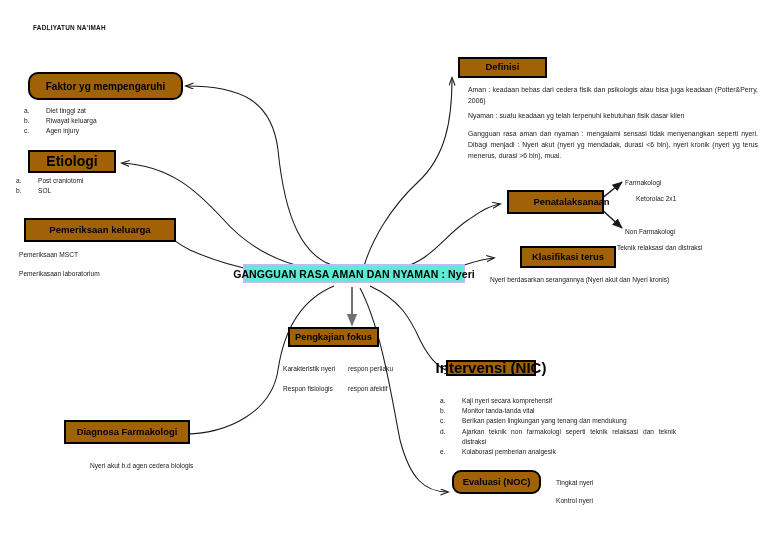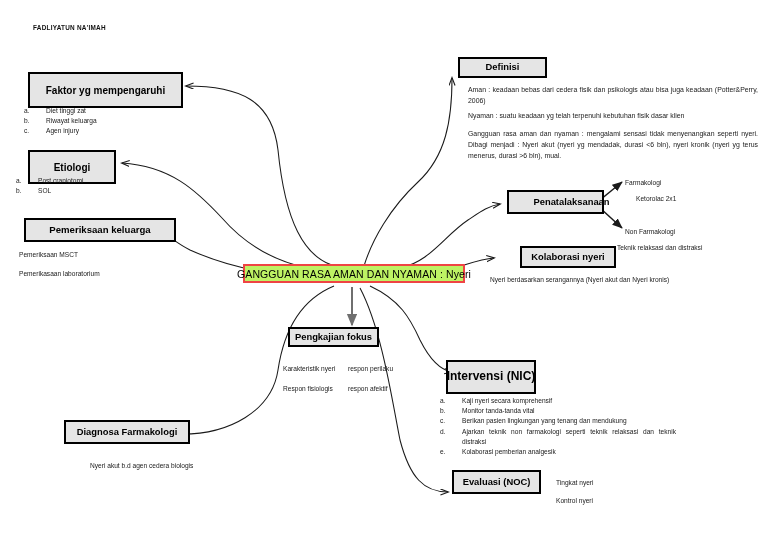--- a/index.html
+++ b/index.html
@@ -12,35 +12,35 @@
   #canvas { position: relative; width: 768px; height: 543px; background:#fff; }
 
   svg.arrows {
     position: absolute; left:0; top:0; width:768px; height:543px;
     pointer-events: none; z-index: 1;
   }
 
   .node { position: absolute; z-index: 3; }
 
   .box {
-    background:#e5e5e5;
+    background:#a16207;
     border: 2px solid #000;
     display:flex; align-items:center; justify-content:center;
     font-weight: bold;
     color:#000;
     text-align:center;
     line-height:1.1;
     white-space: nowrap;
   }
 
   .center-box {
-    background:#bef264;
-    border: 2px solid #ef4444;
+    background:#5eead4;
+    border: 2px solid #c4b5fd;
     display:flex; align-items:center; justify-content:center;
-    font-weight:normal; font-size:10.5px; color:#000;
+    font-weight:bold; font-size:10.5px; color:#000;
     letter-spacing: .1px;
     white-space: nowrap;
   }
 
   .txt { position:absolute; color:#1a1a1a; z-index:3; }
   .small { font-size:6.6px; line-height:1.55; }
   .small2 { font-size:6.9px; line-height:1.6; }
 
   ol.alpha { list-style:none; }
   ol.alpha li { display:flex; gap:0; }
@@ -104,39 +104,39 @@
       <path d="M 600,200 L 622,182" marker-end="url(#ahf)"></path>
       <path d="M 600,208 L 622,228" marker-end="url(#ahf)"></path>
     </g>
   </svg>
 
   <div class="node" style="left:243px; top:264px;">
     <div class="center-box" style="width:222px; height:19px;">GANGGUAN RASA AMAN DAN NYAMAN : Nyeri</div>
   </div>
 
   <div class="node" style="left:28px; top:72px;">
-    <div class="box" style="width:155px; height:36px; font-size:10px;">Faktor yg mempengaruhi</div>
+    <div class="box" style="width:155px; height:28px; font-size:10px;border-radius:10px;">Faktor yg mempengaruhi</div>
   </div>
   <ol class="alpha txt small" style="left:24px; top:106px; width:180px;">
     <li>
         <span class="mk">a.</span>
         <span class="tx">Diet tinggi  zat</span>
       </li>
     <li>
         <span class="mk">b.</span>
         <span class="tx">Riwayat keluarga</span>
       </li>
     <li>
         <span class="mk">c.</span>
         <span class="tx">Agen injury</span>
       </li>
   </ol>
 
   <div class="node" style="left:28px; top:150px;">
-    <div class="box" style="width:88px; height:34px; font-size:10px;">Etiologi</div>
+    <div class="box" style="width:88px; height:23px; font-size:14px;">Etiologi</div>
   </div>
   <ol class="alpha txt small" style="left:16px; top:176px; width:180px;">
     <li>
         <span class="mk">a.</span>
         <span class="tx">Post craniotomi</span>
       </li>
     <li>
         <span class="mk">b.</span>
         <span class="tx">SOL</span>
       </li>
@@ -157,34 +157,34 @@
 
   <div class="node" style="left:507px; top:190px;">
     <div class="box" style="width:97px; height:24px; font-size:9.4px;padding-left:32px;">Penatalaksanaan</div>
   </div>
   <div class="txt small" style="left:625px; top:178px;">Farmakologi</div>
   <div class="txt small" style="left:636px; top:194px;">Ketorolac 2x1</div>
   <div class="txt small" style="left:625px; top:227px;">Non Farmakologi</div>
   <div class="txt small" style="left:617px; top:243px;">Teknik relaksasi dan distraksi</div>
 
   <div class="node" style="left:520px; top:246px;">
-    <div class="box" style="width:96px; height:22px; font-size:9.4px;">Kolaborasi nyeri</div>
+    <div class="box" style="width:96px; height:22px; font-size:9.4px;">Klasifikasi terus</div>
   </div>
   <div class="txt small" style="left:490px; top:275px;">Nyeri berdasarkan serangannya (Nyeri akut dan Nyeri kronis)</div>
 
   <div class="node" style="left:288px; top:327px;">
     <div class="box" style="width:91px; height:20px; font-size:9.4px;">Pengkajian fokus</div>
   </div>
   <div class="txt small" style="left:283px; top:364px;">Karakteristik nyeri</div>
   <div class="txt small" style="left:348px; top:364px;">respon perilaku</div>
   <div class="txt small" style="left:283px; top:384px;">Respon fisiologis</div>
   <div class="txt small" style="left:348px; top:384px;">respon afektif</div>
 
   <div class="node" style="left:446px; top:360px;">
-    <div class="box" style="width:90px; height:34px; font-size:12px;">Intervensi (NIC)</div>
+    <div class="box" style="width:90px; height:16px; font-size:15px;">Intervensi (NIC)</div>
   </div>
   <ol class="alpha txt small" style="left:440px; top:396px; width:236px;">
     <li>
         <span class="mk">a.</span>
         <span class="tx">Kaji nyeri secara komprehensif</span>
       </li>
     <li>
         <span class="mk">b.</span>
         <span class="tx">Monitor tanda-tanda vital</span>
       </li>
@@ -201,18 +201,18 @@
         <span class="tx">Kolaborasi pemberian analgesik</span>
       </li>
   </ol>
 
   <div class="node" style="left:64px; top:420px;">
     <div class="box" style="width:126px; height:24px; font-size:9.4px;">Diagnosa Farmakologi</div>
   </div>
   <div class="txt small" style="left:90px; top:461px;">Nyeri akut b.d agen cedera  biologis</div>
 
   <div class="node" style="left:452px; top:470px;">
-    <div class="box" style="width:89px; height:24px; font-size:9.4px;">Evaluasi (NOC)</div>
+    <div class="box" style="width:89px; height:24px; font-size:9.4px;border-radius:9px;">Evaluasi (NOC)</div>
   </div>
   <div class="txt small" style="left:556px; top:478px;">Tingkat nyeri</div>
   <div class="txt small" style="left:556px; top:496px;">Kontrol nyeri</div>
 
 </div>
 
 </body></html>

